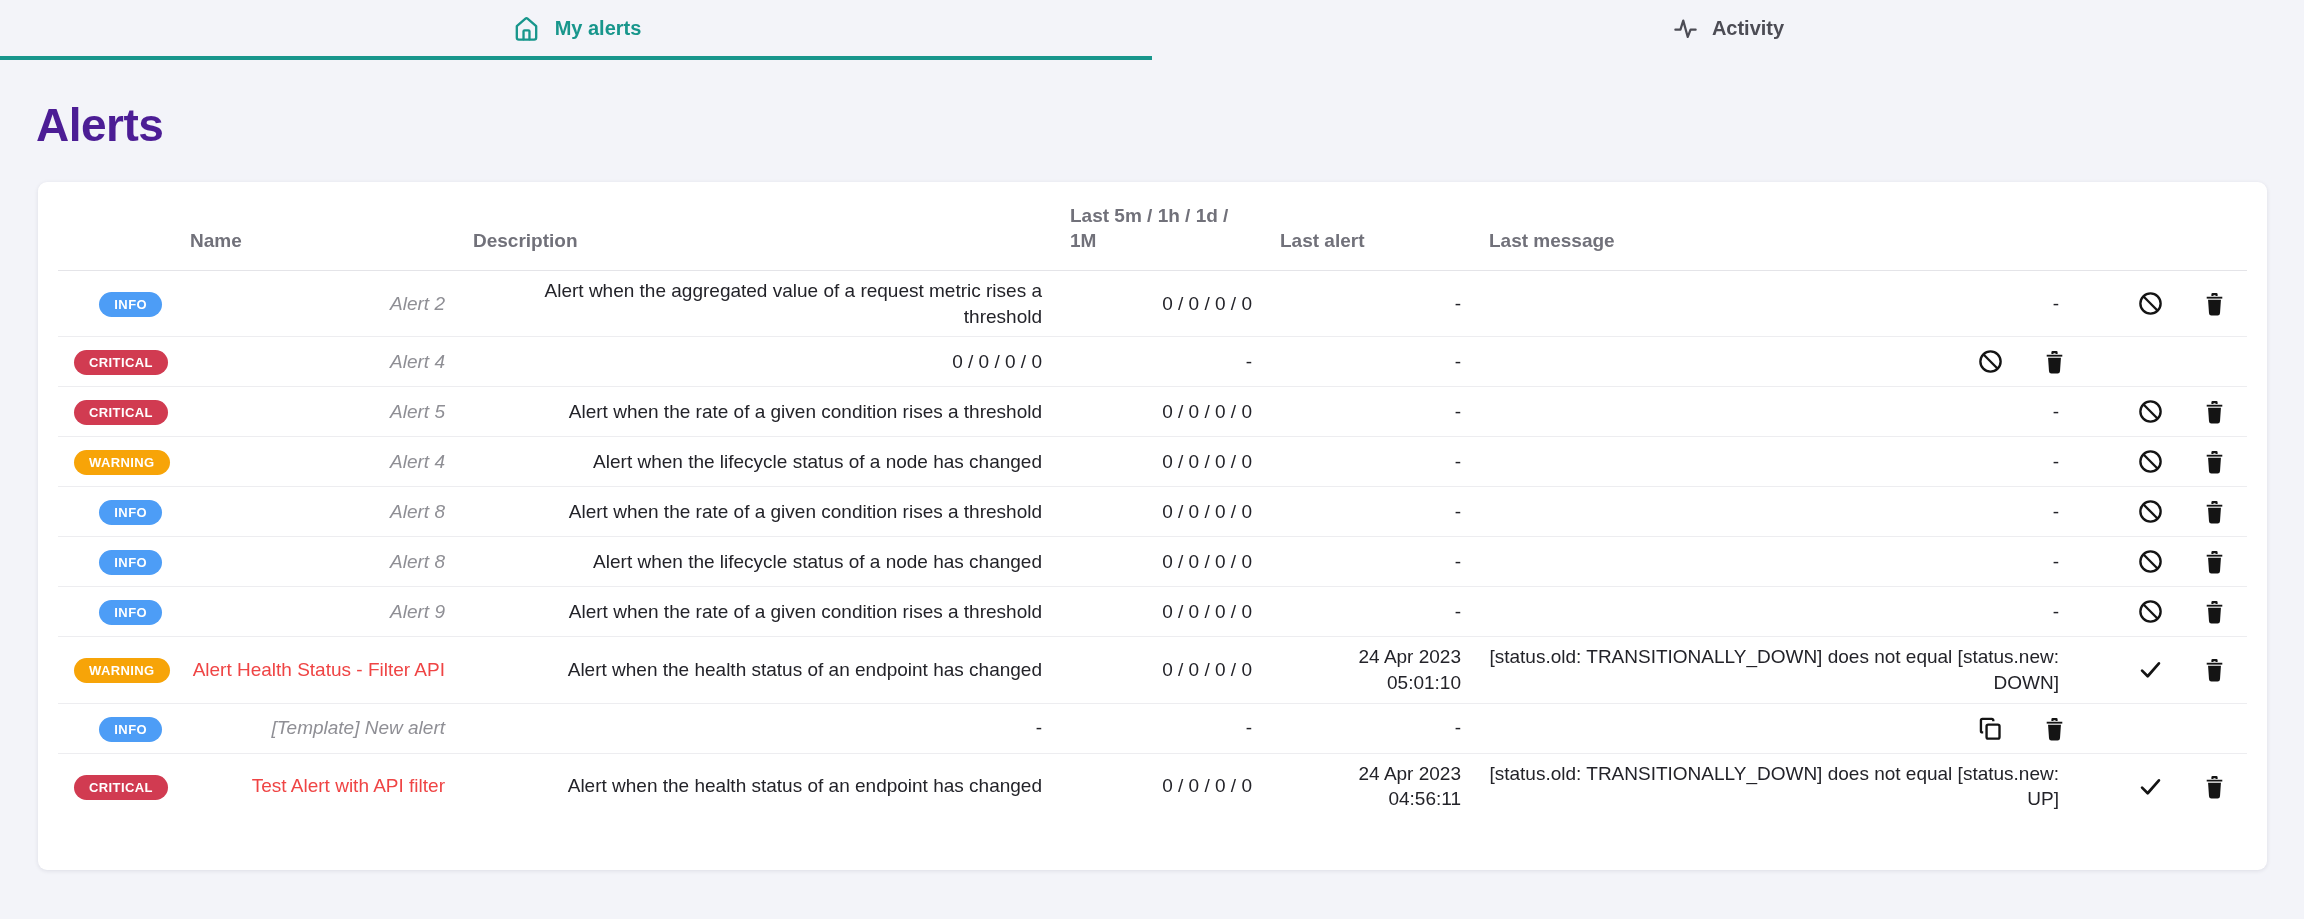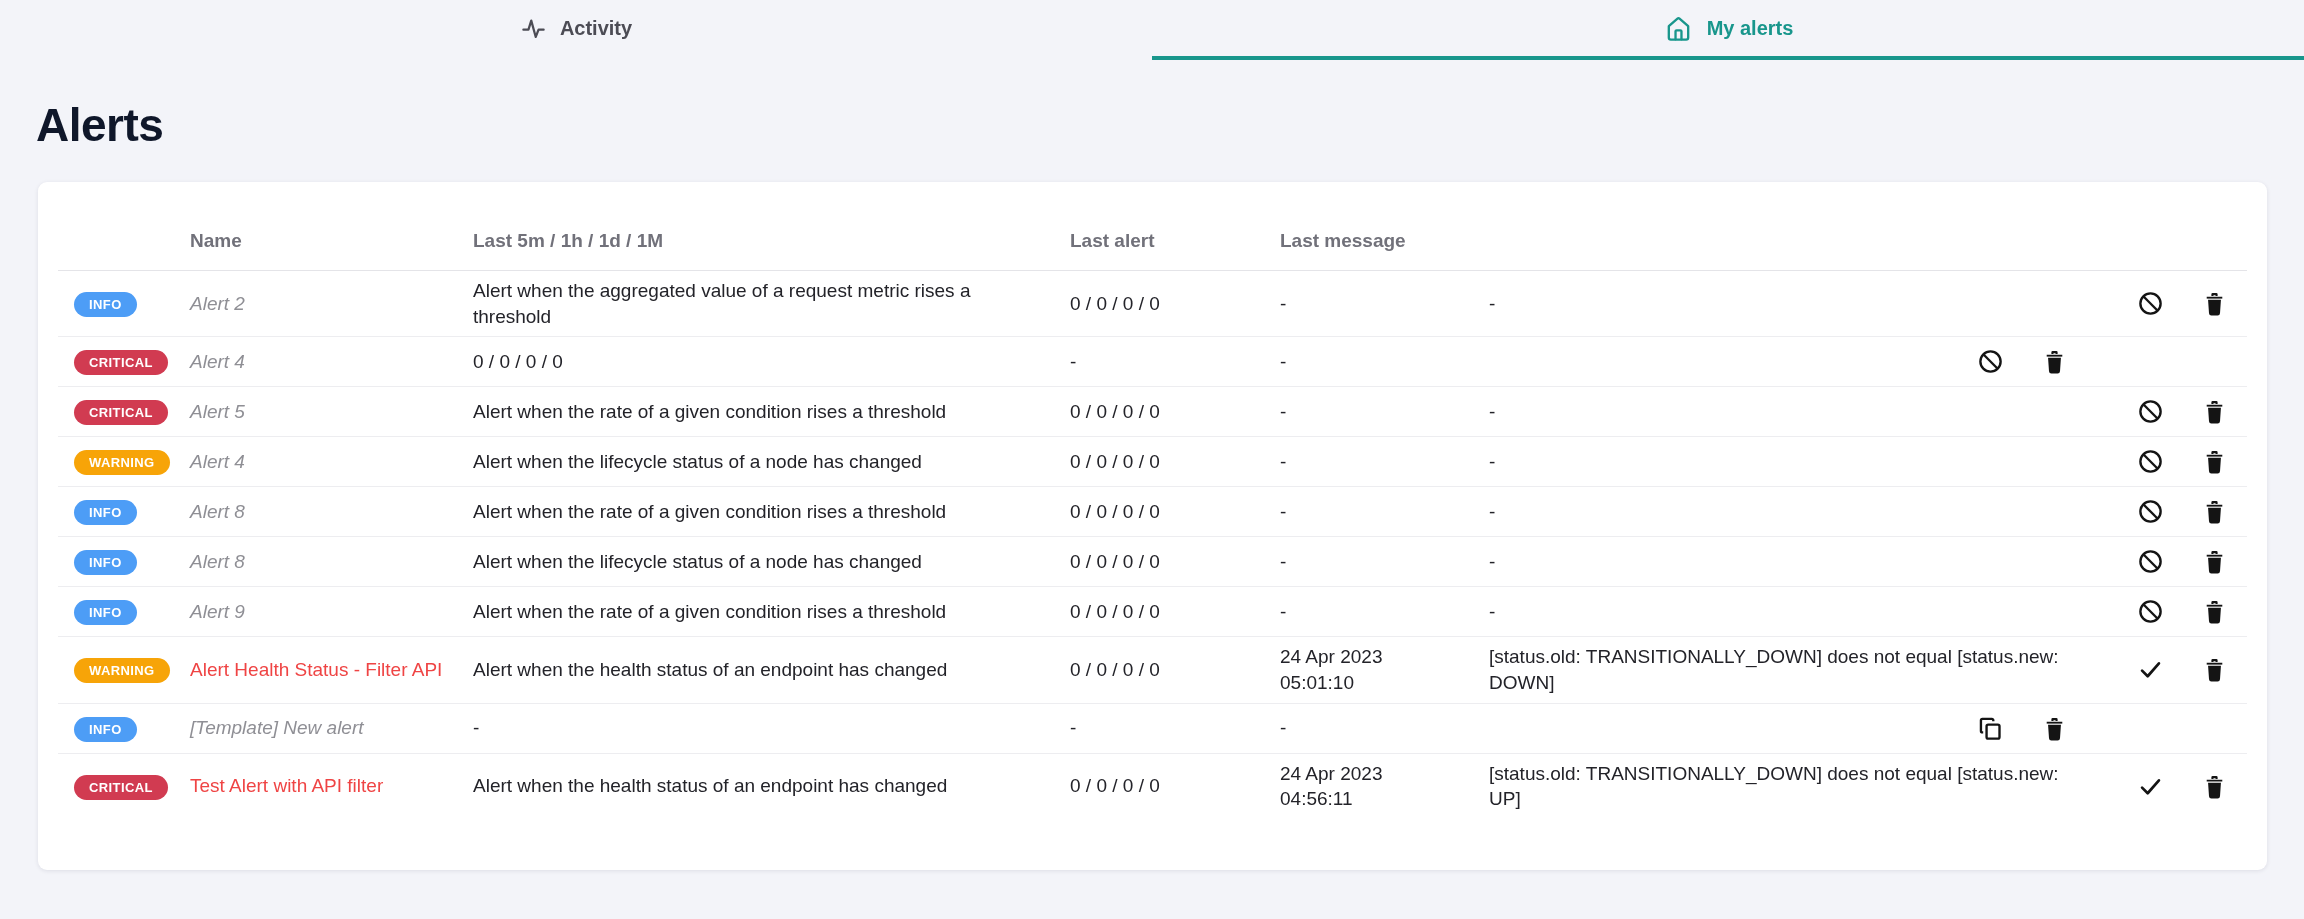--- a/index.html
+++ b/index.html
@@ -23,21 +23,21 @@
     border-bottom:4px solid transparent;
   }
   .tab.active { color:#18968c; border-bottom-color:#18968c; }
   .tab .ticon { display:flex; align-items:center; }
 
   
   .page-title {
     margin:38px 0 0 36px;
     font-size:46px; font-weight:700;
     letter-spacing:-0.5px;
-    color:#0f172a;
+    color:#4c1d95;
   }
 
   
   .card {
     margin:30px 37px 0 38px;
     height:688px;
     background:#ffffff;
     border-radius:9px;
     box-shadow:0 1px 4px rgba(30,30,60,0.10);
     padding:0 20px;
@@ -56,20 +56,21 @@
     border-bottom:1px solid #e4e4e8;
     color:#71717a;
     font-size:19px; font-weight:600;
   }
   .row {
     min-height:50px;
     align-items:center;
     padding:7px 0;
     border-bottom:1px solid #ededf0;
     font-size:19px;
+    text-align:right;
   }
   .row:last-child { border-bottom:none; }
 
   .cell { padding-right:28px; line-height:1.35; }
   .cell.badge-cell { padding-left:16px; }
   .cell.last-alert-cell, .cell.last-message-cell { white-space:pre-line; }
 
   .badge {
     display:inline-block;
     padding:6px 15px;
@@ -88,45 +89,46 @@
     gap:38px; padding-right:20px;
   }
   .action-btn { display:flex; align-items:center; cursor:pointer; }
 
   svg { display:block; }
 </style>
 </head>
 <body>
 
 <div class="tabbar">
-  <div class="tab">
-    <span class="ticon">
-      <svg width="27" height="27" viewBox="0 0 24 24" fill="none" stroke="#4c4c55" stroke-width="2" stroke-linejoin="round" stroke-linecap="round">
-        <polyline points="3,13 7.5,13 10,5 14,19.5 16.5,13 21,13"></polyline>
-      </svg>
-    </span>
-    <span>Activity</span>
-  </div>
   <div class="tab active">
     <span class="ticon">
       <svg width="31" height="31" viewBox="0 0 24 24" fill="none" stroke="#18968c" stroke-width="1.8" stroke-linejoin="round" stroke-linecap="round">
         <path d="M4.5 10.2 L11.2 4.4 a1.2 1.2 0 0 1 1.6 0 L19.5 10.2 V19 a1.6 1.6 0 0 1 -1.6 1.6 H6.1 A1.6 1.6 0 0 1 4.5 19 Z"></path>
         <path d="M9.7 20.4 v-6.2 a0.8 0.8 0 0 1 0.8 -0.8 h3 a0.8 0.8 0 0 1 0.8 0.8 v6.2"></path>
       </svg>
     </span>
     <span>My alerts</span>
   </div>
+  <div class="tab">
+    <span class="ticon">
+      <svg width="27" height="27" viewBox="0 0 24 24" fill="none" stroke="#4c4c55" stroke-width="2" stroke-linejoin="round" stroke-linecap="round">
+        <polyline points="3,13 7.5,13 10,5 14,19.5 16.5,13 21,13"></polyline>
+      </svg>
+    </span>
+    <span>Activity</span>
+  </div>
 </div>
 
 <h1 class="page-title">Alerts</h1>
 
 <div class="card">
   <div class="thead">
     <div class="cell badge-cell"></div>
     <div class="cell">Name</div>
+    <div class="cell">Description</div>
     <div class="cell">Last 5m / 1h / 1d / 1M</div>
     <div class="cell">Last alert</div>
     <div class="cell">Last message</div>
     <div class="cell"></div>
   </div>
   <div id="table-body">
       <div class="row">
     <div class="cell badge-cell">
       <span class="badge" style="background: rgb(77, 157, 246);">INFO</span>
     </div>

